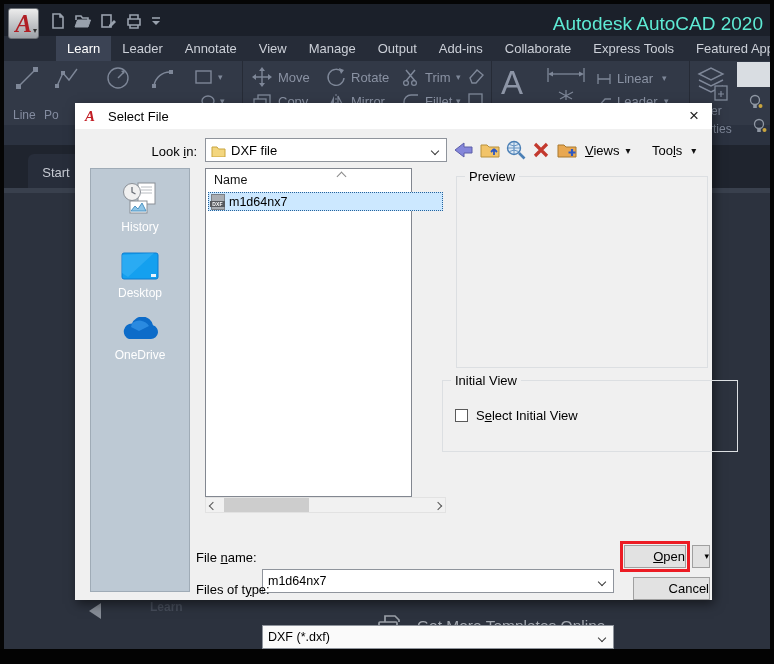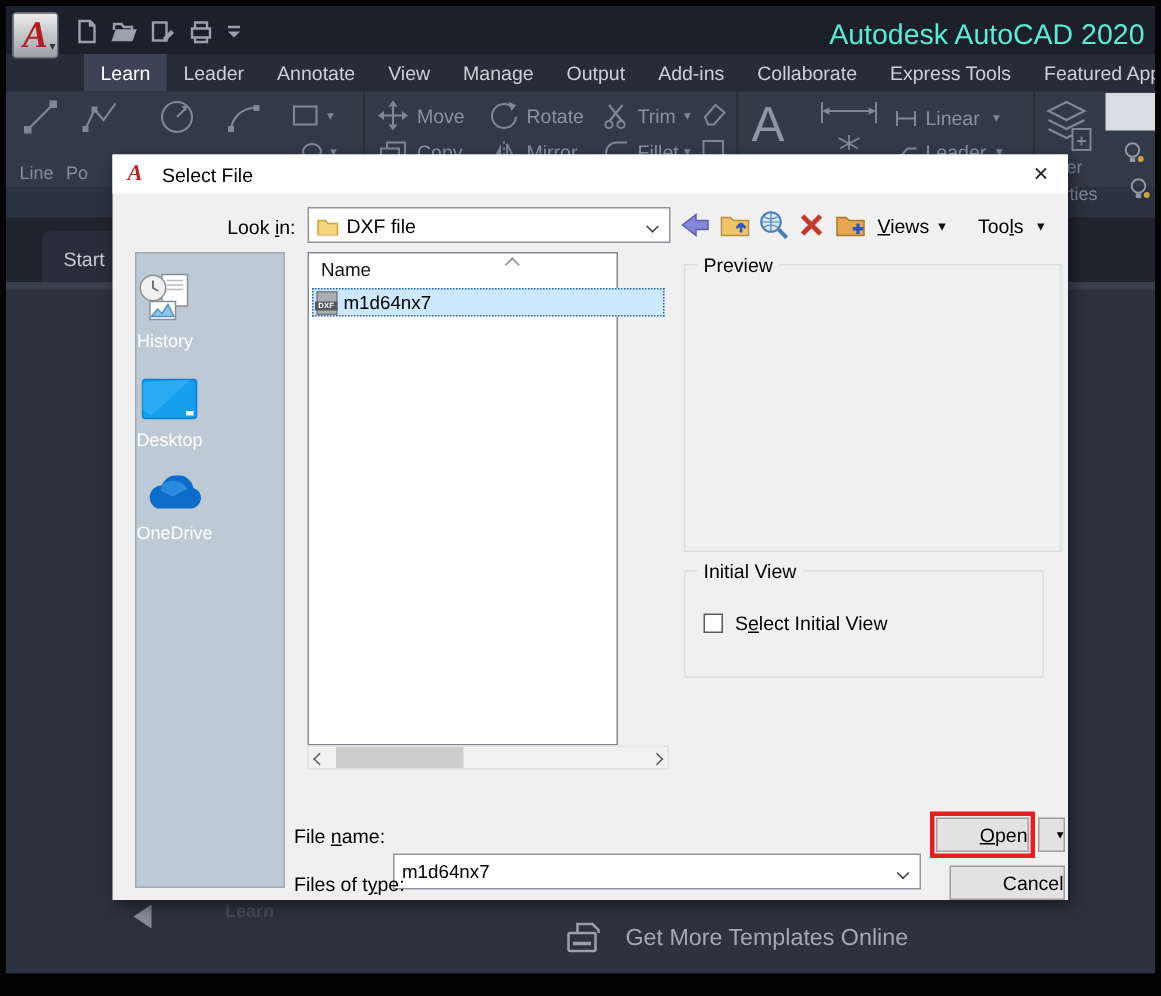--- a/index.html
+++ b/index.html
@@ -55,42 +55,42 @@
   .cd{display:inline-block;width:6px;height:6px;border-right:1.4px solid #3a3a3a;border-bottom:1.4px solid #3a3a3a;transform:rotate(45deg)}
   .cu{display:inline-block;width:7px;height:7px;border-right:1.4px solid #8a8a8a;border-bottom:1.4px solid #8a8a8a;transform:rotate(-135deg)}
 
   #look-label{left:34px;top:41px;width:88px;text-align:right}
   #look-combo{left:130px;top:35px;width:242px}
   .tbico{top:36px;width:22px;height:22px;display:flex;align-items:center;justify-content:center}
   #views-group{left:510px;top:40px;display:flex;gap:6px;align-items:center}
   #tools-group{left:577px;top:40px;display:flex;gap:9px;align-items:center}
   .menu-tri{font-size:10px;color:#111}
 
-  #places{left:15px;top:65px;width:100px;height:424px;background:#bdc9d4;border:1px solid #9fabb6;display:flex;flex-direction:column;align-items:flex-start;padding-top:12px}
+  #places{left:15px;top:65px;width:100px;height:424px;background:#bdc9d4;border:1px solid #9fabb6;display:flex;flex-direction:column;align-items:center;padding-top:12px}
   .place{display:flex;flex-direction:column;align-items:center;margin-bottom:17px;cursor:pointer}
   .place .lbl{color:#fff;font-size:12px;margin-top:5px}
 
   #filelist{left:130px;top:65px;width:207px;height:329px;background:#fff;border:1px solid #828790}
   #col-name{position:absolute;left:8px;top:4px;font-size:12.5px;color:#111}
   #sort-caret{position:absolute;left:132px;top:4px}
   .filerow{position:absolute;left:2px;top:23px;width:235px;height:19px;background:#cce8ff;border:1px dotted #26639c;display:flex;align-items:center;padding-left:2px}
   .dxf-ico{width:14px;height:16px;background:#a9adb2;border:1px solid #7c8085;position:relative;flex-shrink:0}
   .dxf-ico .band{position:absolute;left:-2px;bottom:2px;width:15px;height:6px;background:#55585d;color:#fff;font-size:5px;font-weight:bold;text-align:center;line-height:6px;letter-spacing:.2px}
   .filerow .fname{font-size:12.5px;margin-left:4px}
 
   #hscroll{left:130px;top:394px;width:241px;height:16px;background:#f1f1f1;border:1px solid #e2e2e2}
   .sb-arrow{position:absolute;top:3px;width:14px;height:9px;display:flex;align-items:center;justify-content:center}
   .cl{display:inline-block;width:6px;height:6px;border-left:1.6px solid #555;border-bottom:1.6px solid #555;transform:rotate(45deg)}
   .cr{display:inline-block;width:6px;height:6px;border-right:1.6px solid #555;border-top:1.6px solid #555;transform:rotate(45deg)}
   #sb-thumb{position:absolute;left:18px;top:0;width:85px;height:14px;background:#cdcdcd}
 
   .groupbox{border:1px solid #dcdfe2;position:absolute}
   .groupbox .glabel{position:absolute;top:-8px;left:8px;background:#f0f0f0;padding:0 4px;font-size:13px}
   #preview-box{left:381px;top:73px;width:252px;height:192px}
-  #iview-box{left:381px;top:277px;width:240px;height:72px}
+  #iview-box{left:367px;top:277px;width:296px;height:72px}
   #iview-check{position:absolute;left:12px;top:28px;width:13px;height:13px;background:#fff;border:1px solid #5a5a5a}
   #iview-cblabel{position:absolute;left:33px;top:27px}
 
   #fn-label{left:121px;top:447px}
   #fn-combo{left:187px;top:442px;width:352px;font-size:12.5px}
   #fot-label{left:121px;top:479px}
   #fot-combo{left:187px;top:474px;width:352px;background:#fafafa;font-size:12.5px}
   #open-annotation{left:545px;top:438px;width:70px;height:31px;border:3px solid #ec1c24;z-index:3}
   .btn{background:#e2e2e2;border:1px solid #a0a0a0;font-size:13px;text-align:right;color:#000;cursor:pointer}
   #open-btn{left:549px;top:442px;width:62px;height:23px;line-height:21px}
@@ -398,15 +398,19 @@
     <div id="fn-label" class="abs field-label"><span>File </span><span class="u">n</span><span>ame:</span></div>
     <div id="fn-combo" class="abs combo">
       <span>m1d64nx7</span>
       <span class="cd"></span>
     </div>
     <div id="open-annotation" class="abs"></div>
     <div id="open-btn" class="abs btn"><span></span><span class="u">O</span><span>pen</span></div>
     <div id="open-split" class="abs btn">▾</div>
 
     <div id="fot-label" class="abs field-label"><span>Files of t</span><span class="u">y</span><span>pe:</span></div>
+    <div id="fot-combo" class="abs combo">
+      <span>DXF (*.dxf)</span>
+      <span class="cd"></span>
+    </div>
     <div id="cancel-btn" class="abs btn">Cancel</div>
   </div>
 </div>
 
 </body></html>

